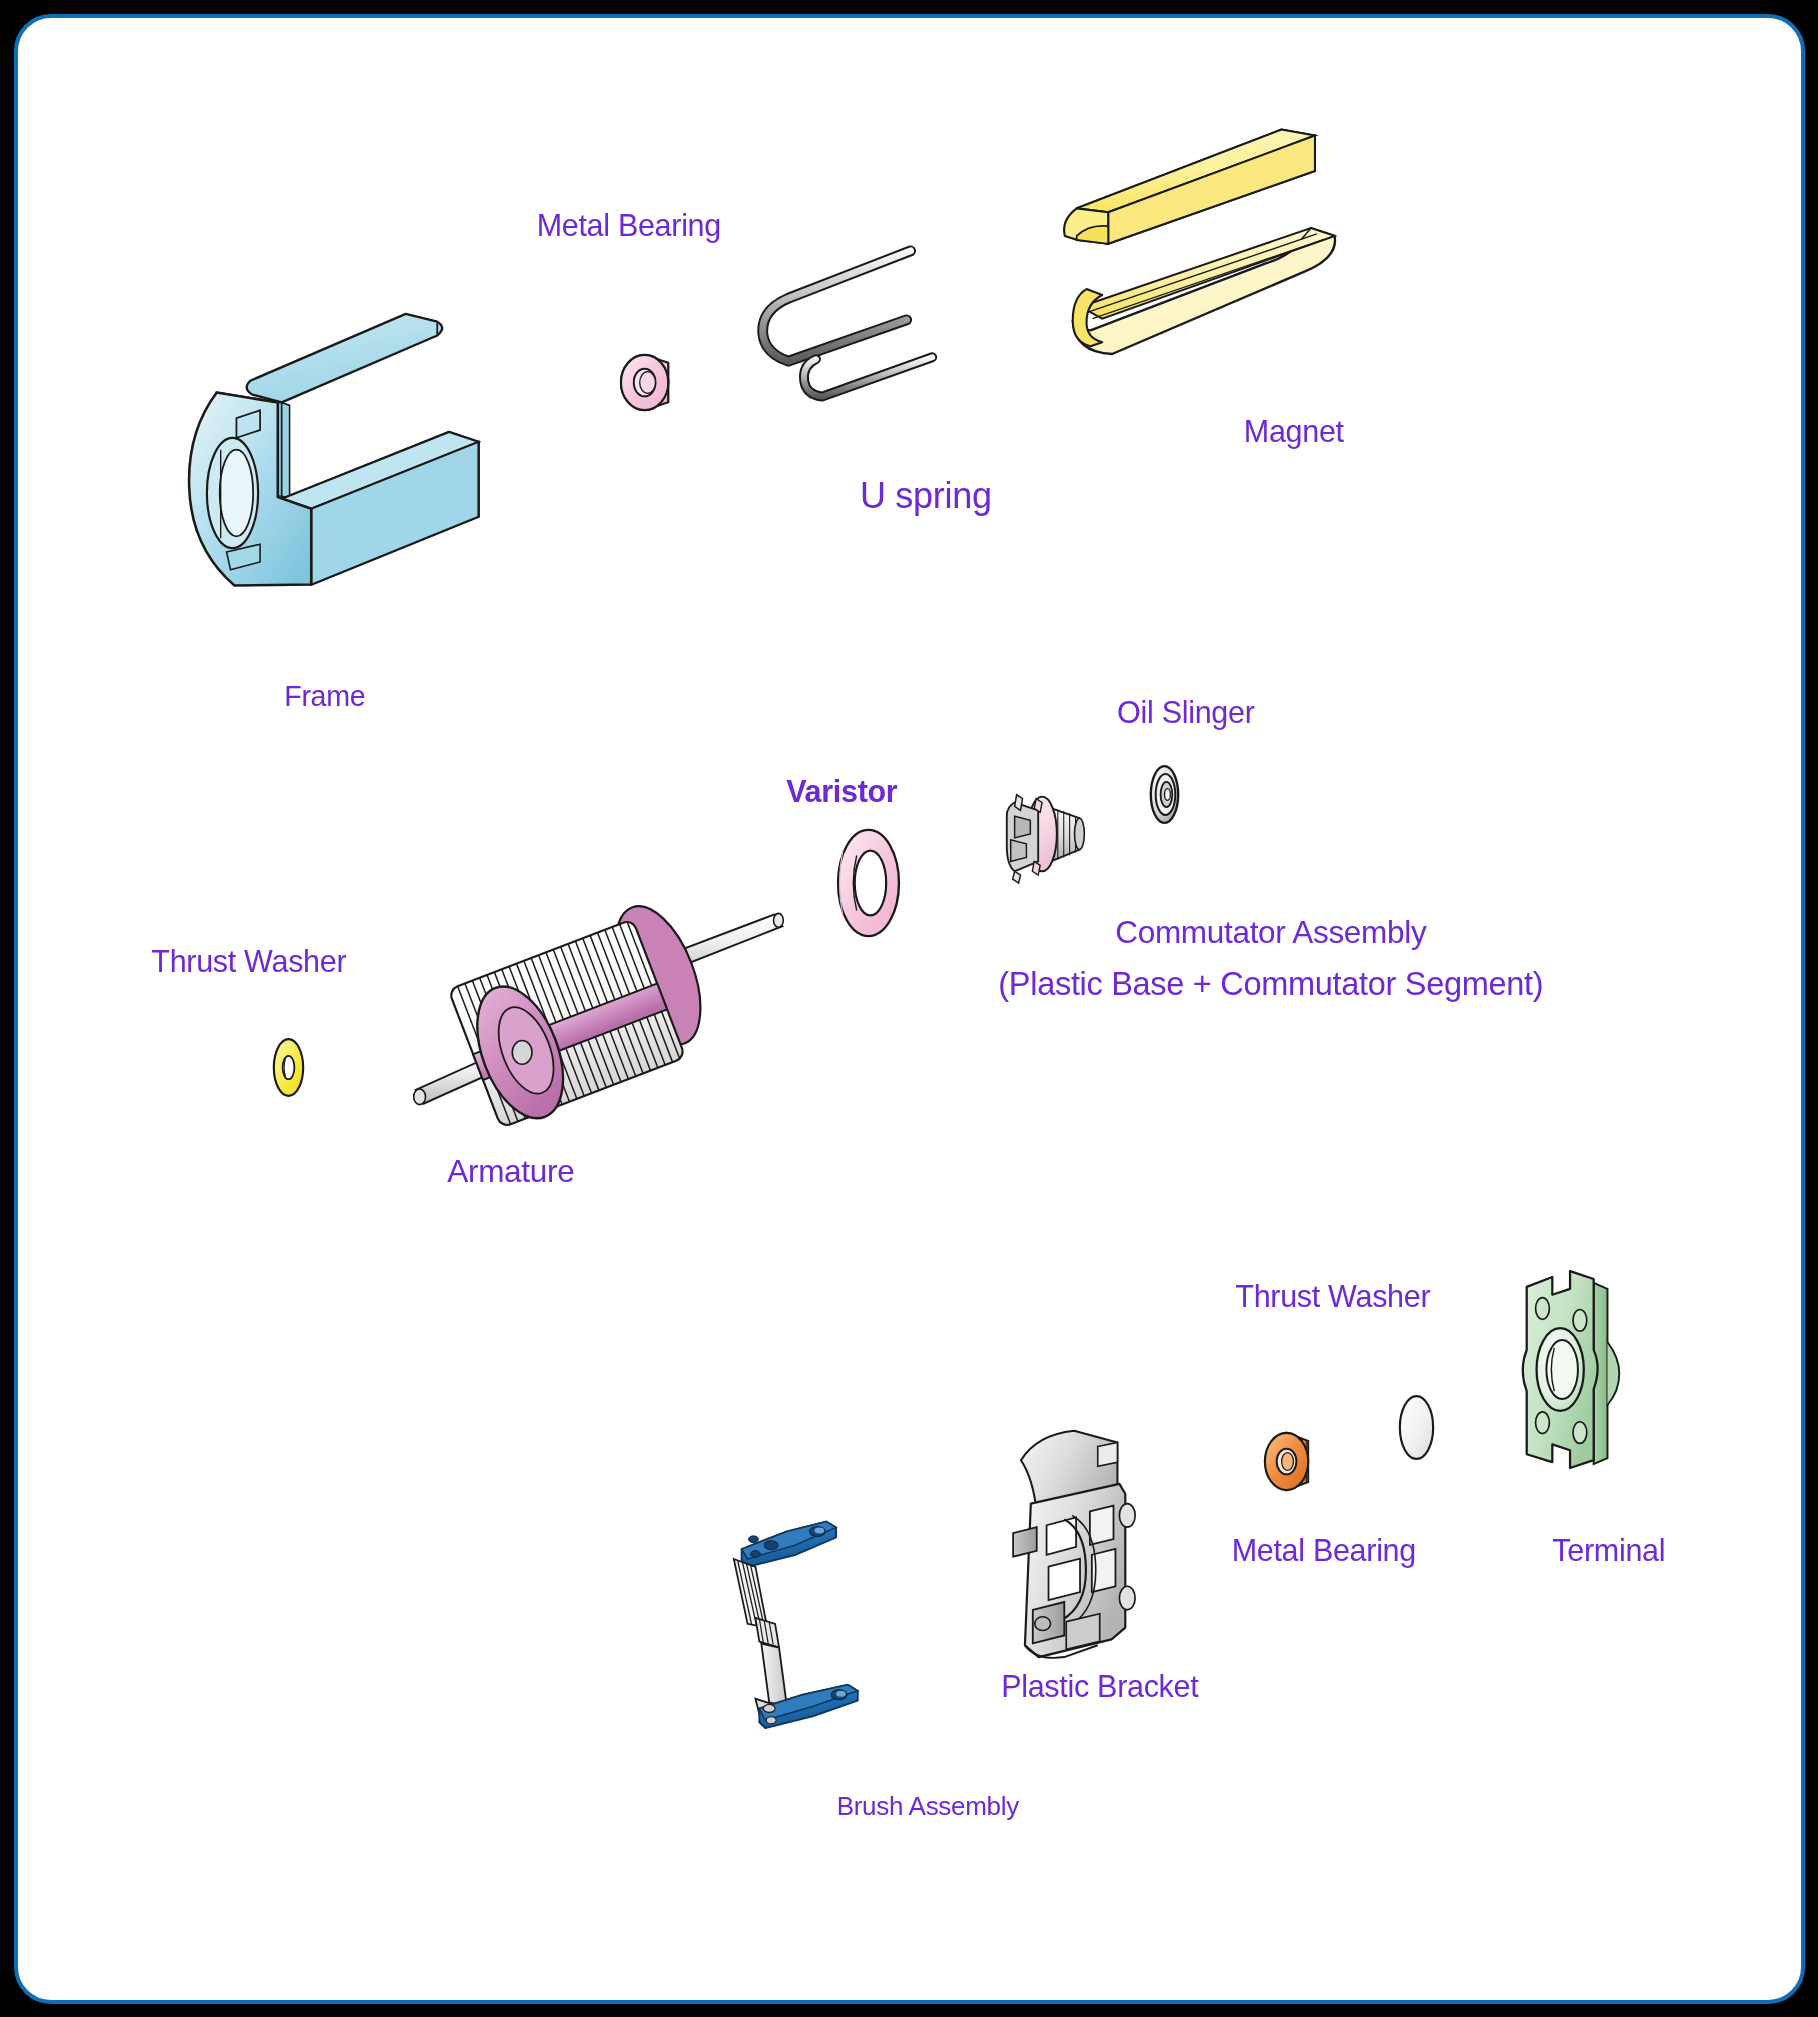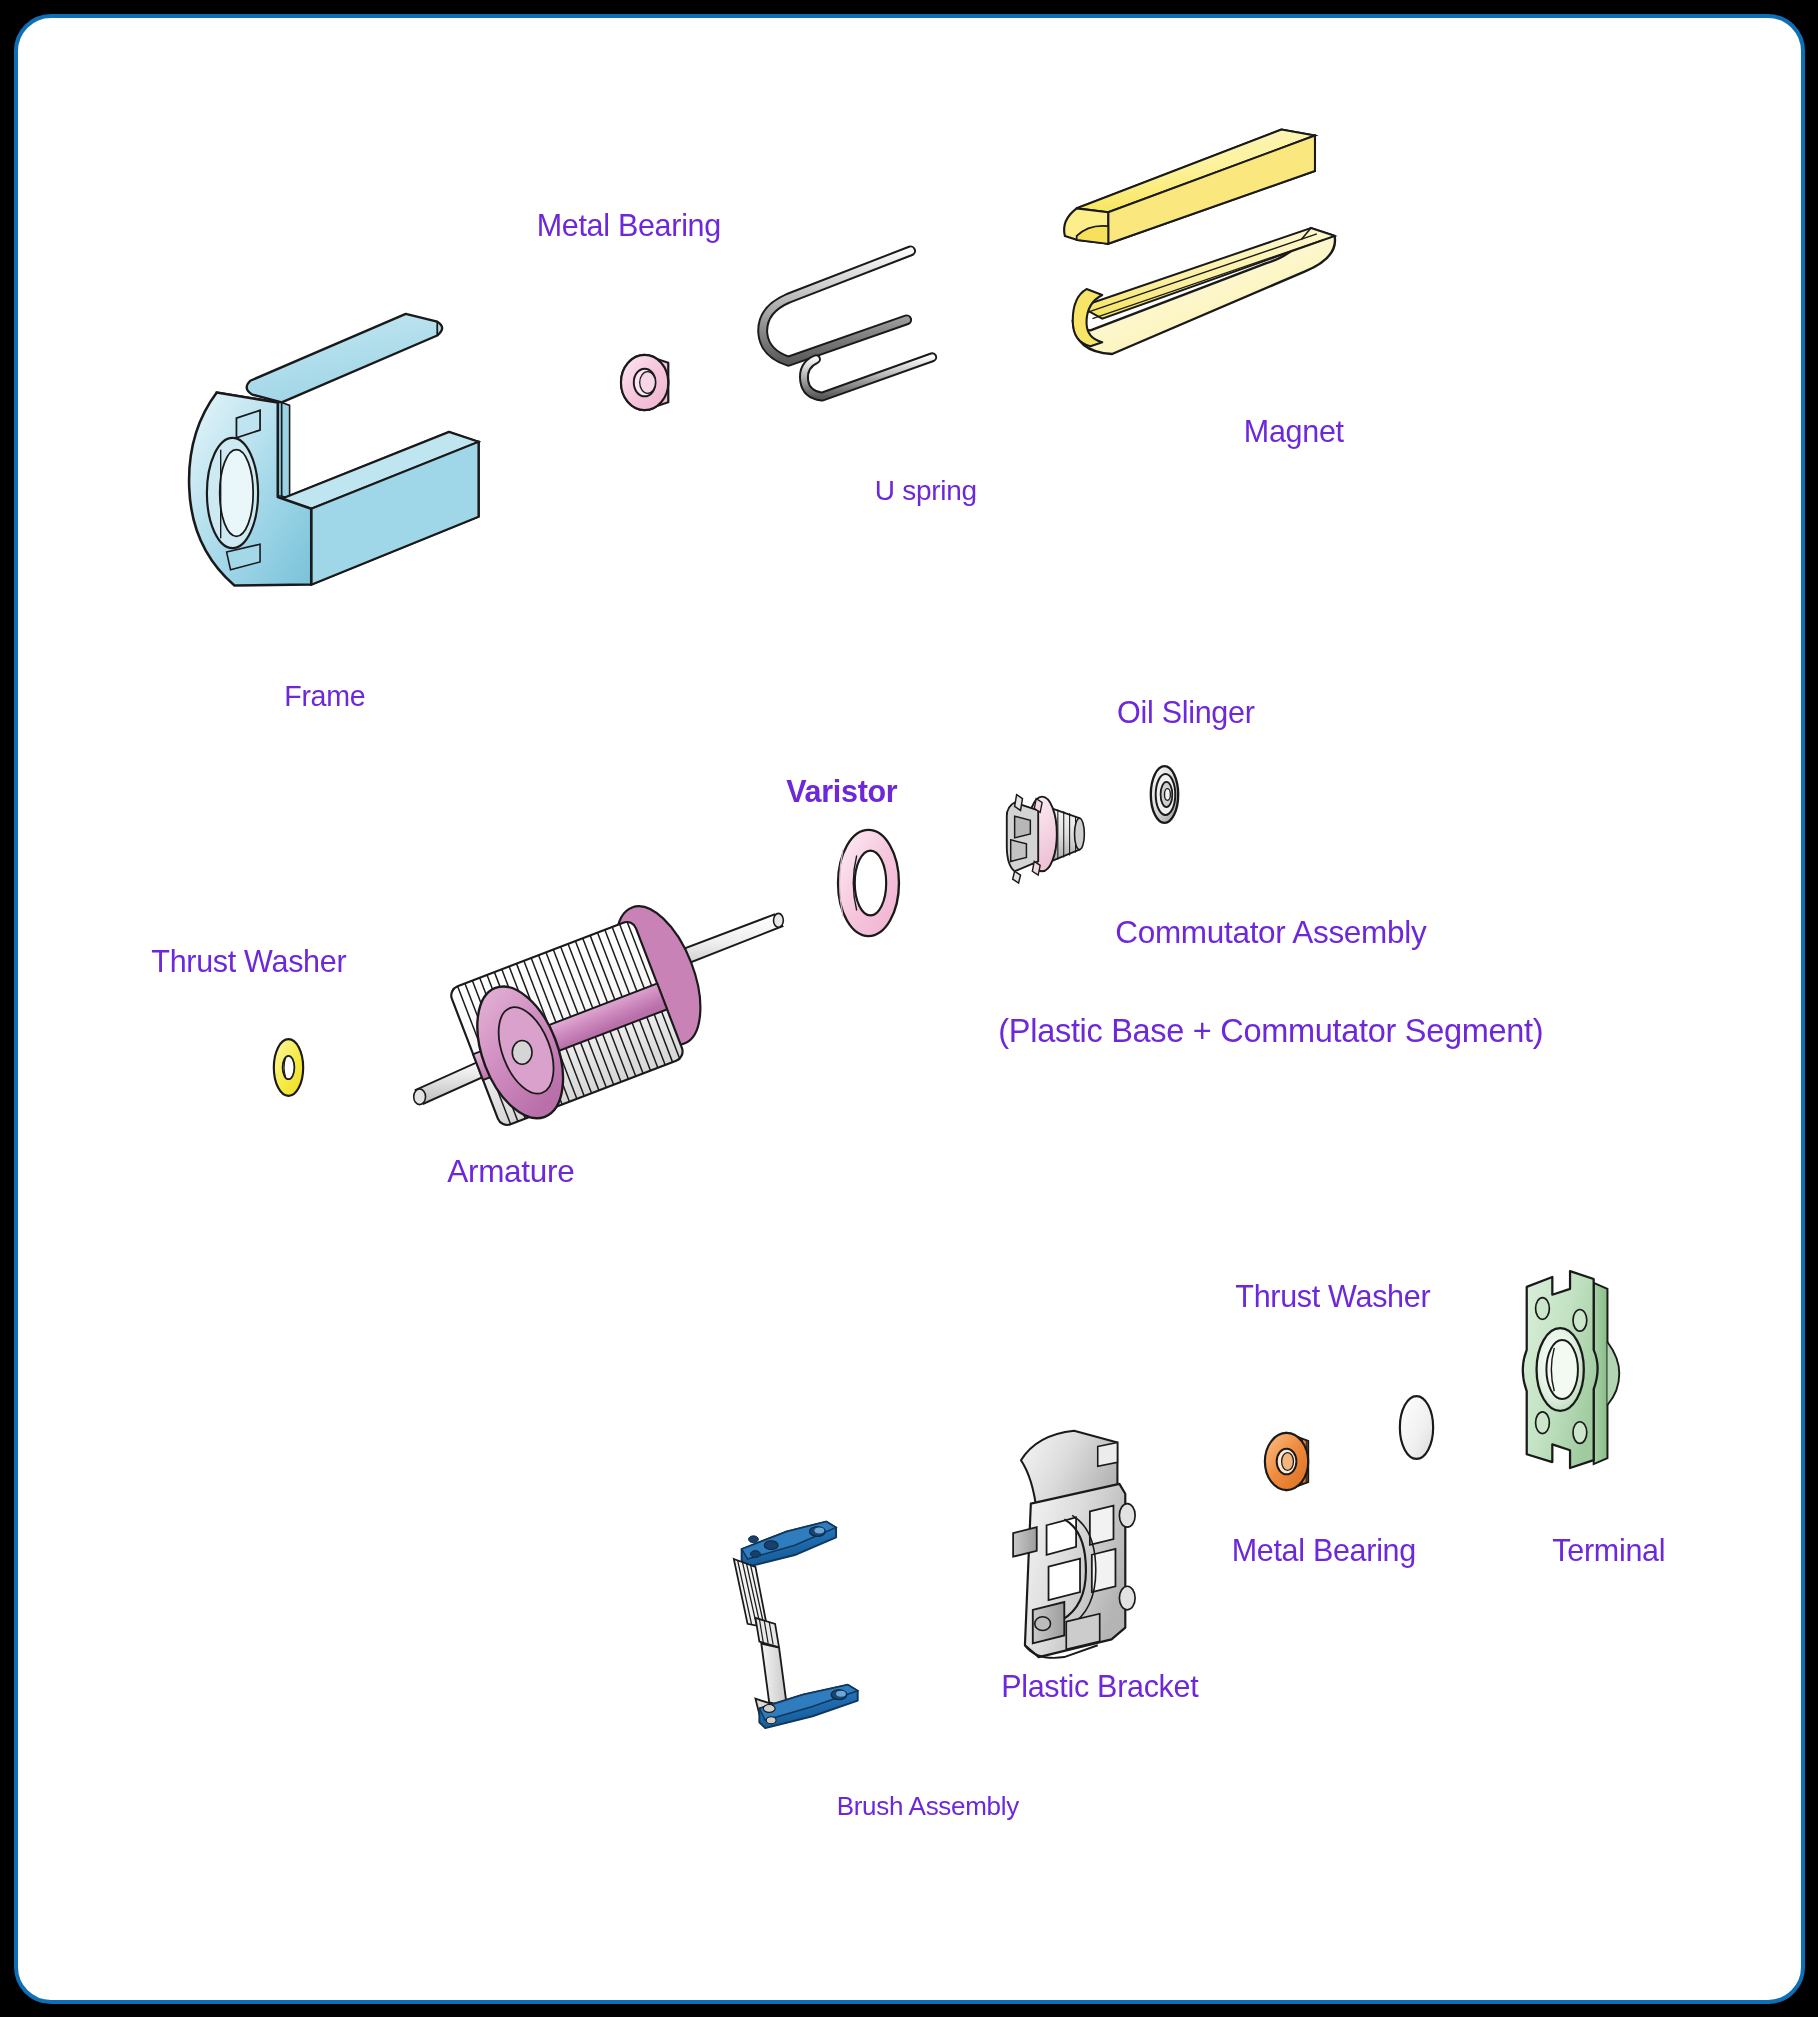--- a/index.html
+++ b/index.html
@@ -122,21 +122,21 @@
           </linearGradient>
         </defs>
 
         <path d="M168,8 L44,56 Q16,68 18,92 Q20,112 44,120 L164,78" fill="none" stroke="#1a1a1a" stroke-width="11" stroke-linecap="round" stroke-linejoin="round"></path>
         <path d="M168,8 L44,56 Q16,68 18,92 Q20,112 44,120 L164,78" fill="none" stroke="url(#gWire)" stroke-width="7" stroke-linecap="round" stroke-linejoin="round"></path>
 
         <path d="M72,118 Q58,124 60,140 Q62,154 78,156 L190,116" fill="none" stroke="#1a1a1a" stroke-width="10" stroke-linecap="round" stroke-linejoin="round"></path>
         <path d="M72,118 Q58,124 60,140 Q62,154 78,156 L190,116" fill="none" stroke="url(#gWire)" stroke-width="6" stroke-linecap="round" stroke-linejoin="round"></path>
       </svg>
     </div>
-    <div class="lbl c" style="left:908px; top:457px; font-size:28px;">U spring</div>
+    <div class="lbl c" style="left:908px; top:457px; font-size:36px;">U spring</div>
 
     <div class="part" style="left:1039px; top:84px;">
       <svg width="315" height="256" viewBox="0 0 320 260">
         <defs>
           <linearGradient id="gMagTop" x1="0" y1="0" x2="0.2" y2="1">
             <stop offset="0%" stop-color="#fbf6c0"></stop>
               <stop offset="55%" stop-color="#fdf29a"></stop>
               <stop offset="100%" stop-color="#f7e55c"></stop>
           </linearGradient>
           <linearGradient id="gMagFace" x1="0" y1="0" x2="0" y2="1">
@@ -300,21 +300,21 @@
         <path d="M20,40 L36,44 L36,58 L20,62 Z" fill="#b7b7b7" stroke="#1a1a1a" stroke-width="1.5"></path>
         <path d="M16,64 L32,68 L32,82 L16,86 Z" fill="#c2c2c2" stroke="#1a1a1a" stroke-width="1.5"></path>
 
         <path d="M22,18 L28,22 L26,34 L20,30 Z" fill="#e4e4e4" stroke="#1a1a1a" stroke-width="1.5"></path>
         <path d="M20,96 L26,100 L24,108 L18,104 Z" fill="#e4e4e4" stroke="#1a1a1a" stroke-width="1.5"></path>
         <path d="M42,22 L48,26 L46,36 L40,32 Z" fill="#f2d4e2" stroke="#1a1a1a" stroke-width="1.4"></path>
         <path d="M40,86 L46,90 L44,100 L38,96 Z" fill="#f2d4e2" stroke="#1a1a1a" stroke-width="1.4"></path>
       </svg>
     </div>
     <div class="lbl c" style="left:1253px; top:896px; font-size:31.5px;">Commutator Assembly</div>
-    <div class="lbl c" style="left:1253px; top:948px; font-size:32.5px;margin-top:47px;">(Plastic Base + Commutator Segment)</div>
+    <div class="lbl c" style="left:1253px; top:948px; font-size:32.5px;">(Plastic Base + Commutator Segment)</div>
 
     <div class="part" style="left:1124px; top:744px;">
       <svg width="45" height="65" viewBox="0 0 46 66">
         <defs>
           <linearGradient id="gOil" x1="0" y1="0" x2="1" y2="1">
             <stop offset="0%" stop-color="#ffffff"></stop>
               <stop offset="50%" stop-color="#d8d8d8"></stop>
               <stop offset="100%" stop-color="#9a9a9a"></stop>
           </linearGradient>
         </defs>

